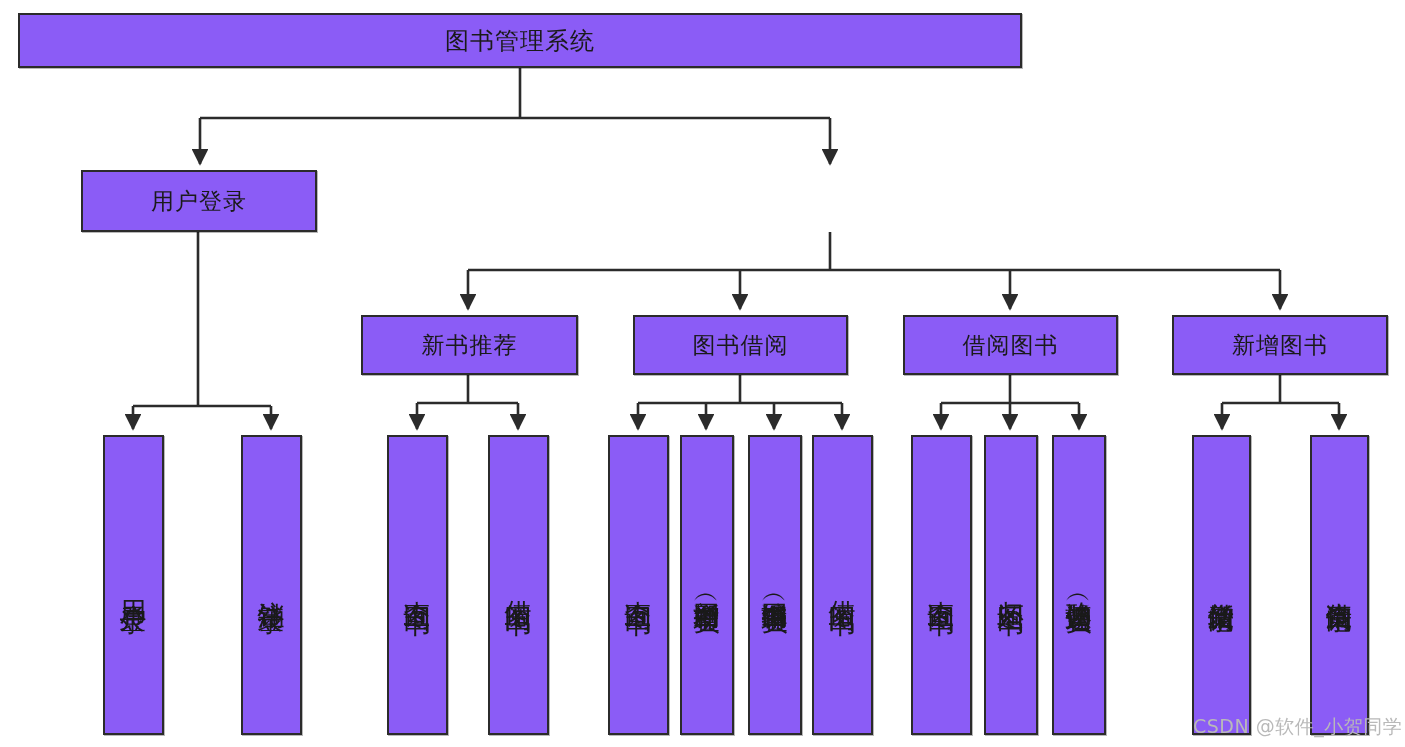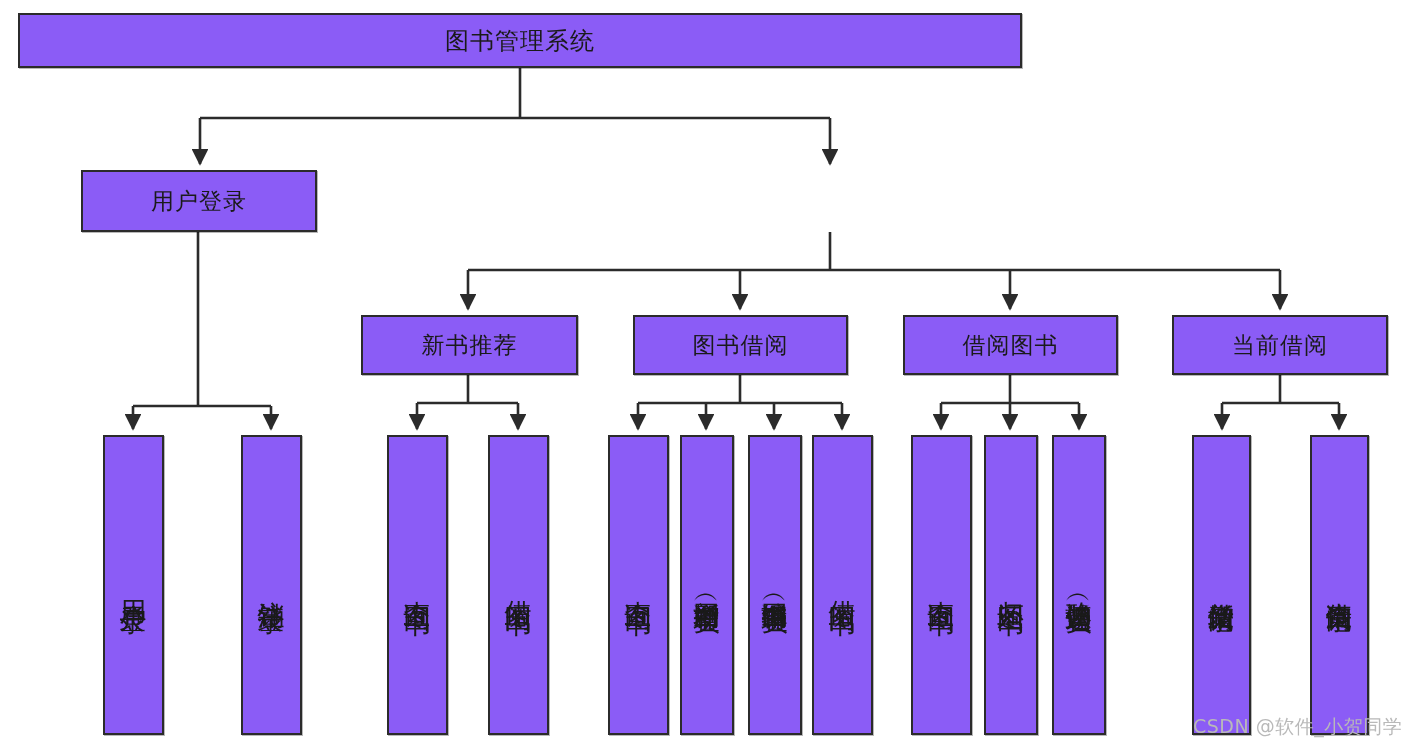--- a/index.html
+++ b/index.html
@@ -126,21 +126,21 @@
     </g>
   </svg>
 
   <div class="node node-h node-root" style="left:18px; top:13px; width:1004px; height:55px;">图书管理系统</div>
 
   <div class="node node-h" style="left:81px; top:170px; width:236px; height:62px;">用户登录</div>
 
   <div class="node node-h" style="left:633px; top:315px; width:215px; height:60px;">图书借阅</div>
   <div class="node node-h" style="left:361px; top:315px; width:217px; height:60px;">新书推荐</div>
   <div class="node node-h" style="left:903px; top:315px; width:215px; height:60px;">借阅图书</div>
-  <div class="node node-h" style="left:1172px; top:315px; width:216px; height:60px;">当前借阅</div>
+  <div class="node node-h" style="left:1172px; top:315px; width:216px; height:60px;">新增图书</div>
 
   <div class="node node-v" style="left:103px; top:435px; width:61px; height:300px;">用户登录</div>
   <div class="node node-v" style="left:241px; top:435px; width:61px; height:300px;">注销登录</div>
 
   <div class="node node-v" style="left:387px; top:435px; width:61px; height:300px;">查询图书</div>
   <div class="node node-v" style="left:488px; top:435px; width:61px; height:300px;">借阅图书</div>
 
   <div class="node node-v" style="left:608px; top:435px; width:61px; height:300px;">查询图书</div>
   <div class="node node-v tall" style="left:680px; top:435px; width:54px; height:300px;">新增图书（管理员）</div>
   <div class="node node-v tall" style="left:748px; top:435px; width:54px; height:300px;">编辑图书（管理员）</div>

